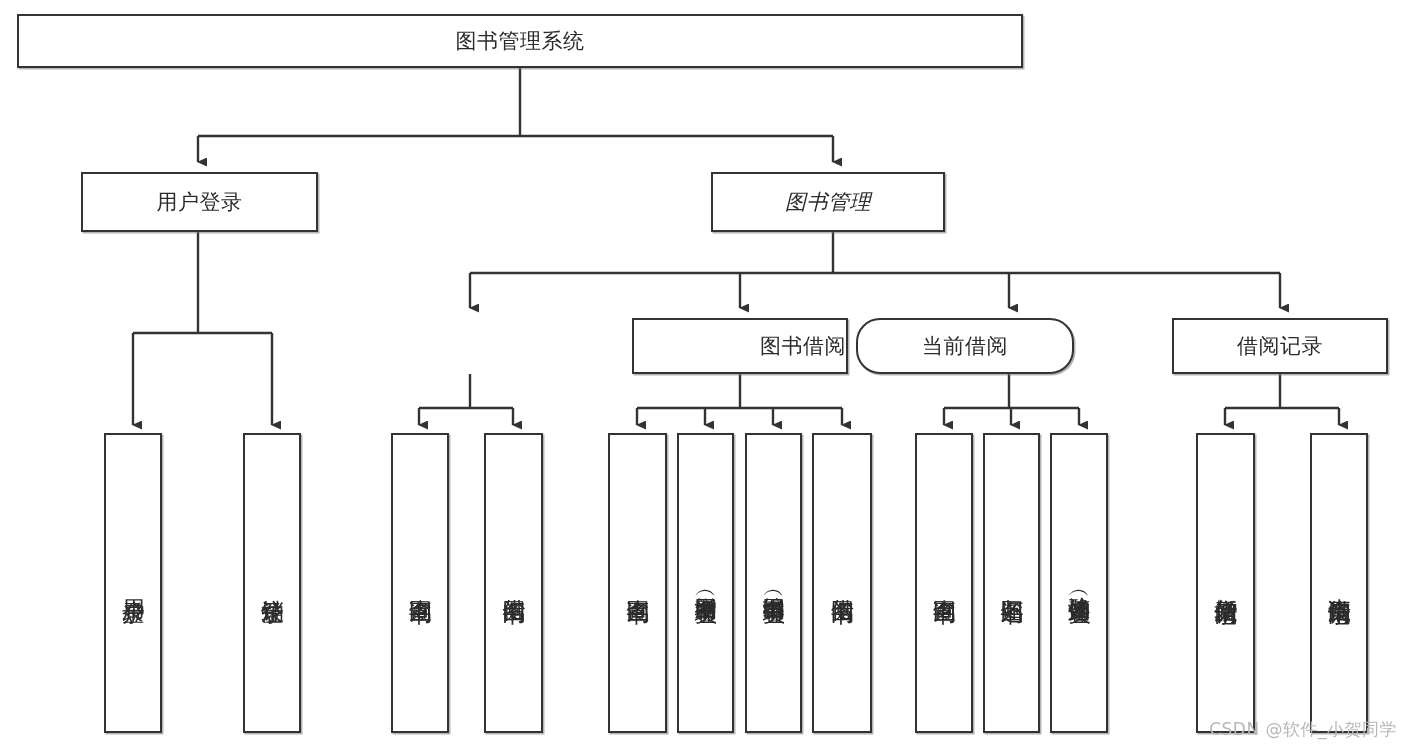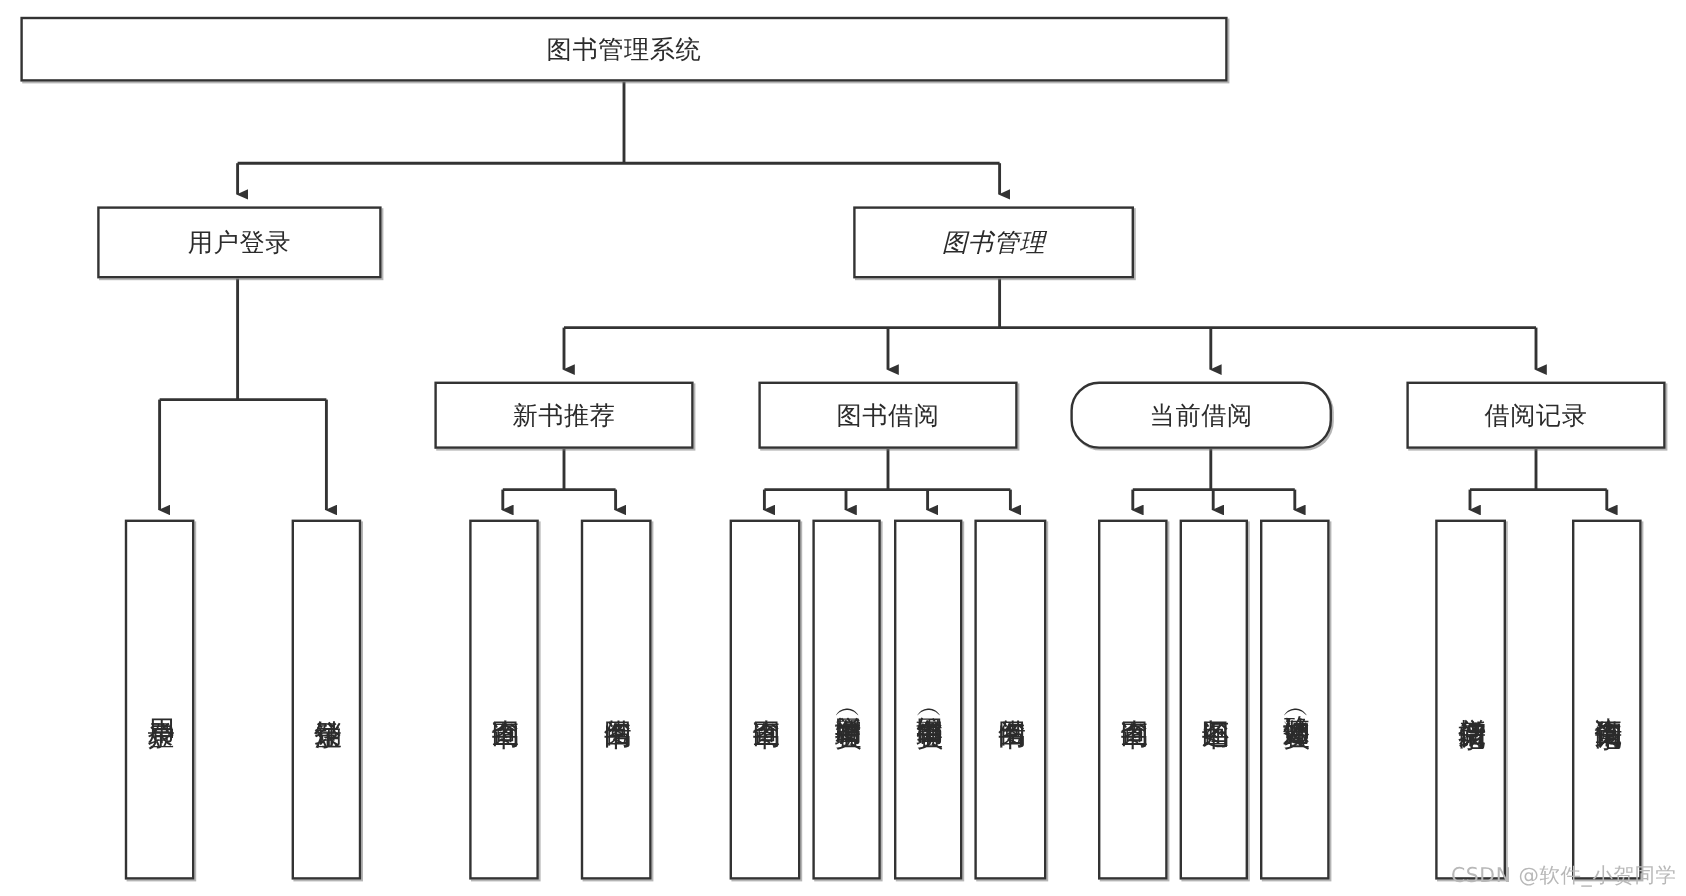--- a/index.html
+++ b/index.html
@@ -133,27 +133,24 @@
     <span class="lbl">图书管理系统</span>
   </div>
 
   <div class="node horiz" style="left:81px; top:172px; width:237px; height:60px;">
     <span class="lbl">用户登录</span>
   </div>
   <div class="node horiz" style="left:711px; top:172px; width:234px; height:60px;font-style:italic;">
     <span class="lbl">图书管理</span>
   </div>
 
-  <div class="node horiz" style="left:362px; top:318px; width:216px; height:56px;">
-    <span class="lbl">新书推荐</span>
-  </div>
-  <div class="node horiz" style="left:632px; top:318px; width:216px; height:56px;">
+  <div class="node horiz" style="left:632px; top:318px; width:216px; height:56px;justify-content:flex-end;">
     <span class="lbl">图书借阅</span>
   </div>
-  <div class="node horiz" style="left:892px; top:318px; width:218px; height:56px;border-radius:24px;">
+  <div class="node horiz" style="left:856px; top:318px; width:218px; height:56px;border-radius:24px;">
     <span class="lbl">当前借阅</span>
   </div>
   <div class="node horiz" style="left:1172px; top:318px; width:216px; height:56px;">
     <span class="lbl">借阅记录</span>
   </div>
 
   <div class="node vert" style="left:104px; top:433px; width:58px; height:300px;">
     <span class="lbl">用户登录</span>
   </div>
   <div class="node vert" style="left:243px; top:433px; width:58px; height:300px;">

